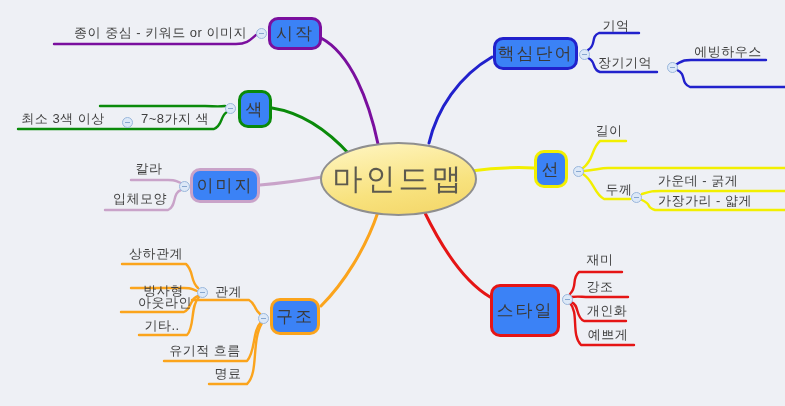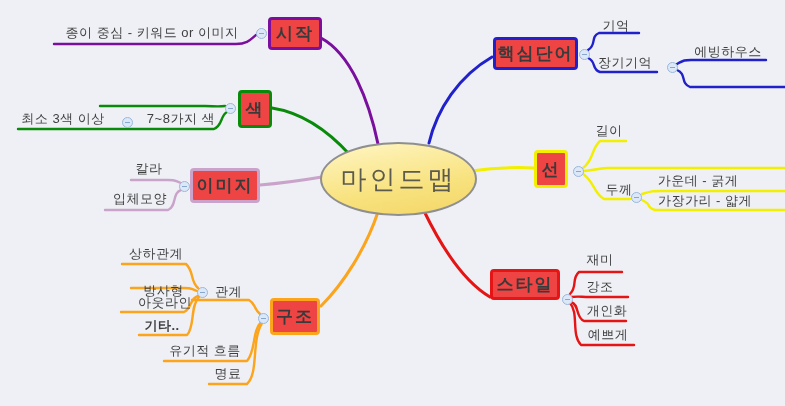--- a/index.html
+++ b/index.html
@@ -8,30 +8,30 @@
     font-family:"Liberation Sans","DejaVu Sans",sans-serif;
   }
   svg.edges{position:absolute;left:0;top:0;}
   svg.edges g{fill:none;stroke-width:2.4;stroke-linecap:round;stroke-linejoin:round;}
   svg.edges path.main{stroke-width:3;}
   .leaf{
     position:absolute;font-size:13px;color:#3f3f3f;text-align:center;
     white-space:nowrap;letter-spacing:.5px;line-height:15px;
   }
   .topic{
-    position:absolute;box-sizing:border-box;background:#ef4444;border:3px solid #888;
-    border-radius:4px;display:flex;align-items:center;justify-content:center;
-    font-size:17px;color:#3a3a3a;letter-spacing:2px;white-space:nowrap;font-weight:bold;
+    position:absolute;box-sizing:border-box;background:#3b82f6;border:3px solid #888;
+    border-radius:10px;display:flex;align-items:center;justify-content:center;
+    font-size:17px;color:#3a3a3a;letter-spacing:2px;white-space:nowrap;
   }
   .central{
     position:absolute;left:320px;top:142px;width:153px;height:70px;
     border:2.5px solid #8f8f8f;border-radius:50%;
     background:linear-gradient(170deg,#fff6c4 0%,#f8e27e 62%,#f3d566 100%);
     display:flex;align-items:center;justify-content:center;
-    font-size:26px;letter-spacing:3px;color:#5d5a4e;
+    font-size:30px;letter-spacing:3px;color:#5d5a4e;
   }
   .fold{
     position:absolute;width:9px;height:9px;border:1px solid #9ab7dc;border-radius:50%;
     background:#dce8f7;
   }
   .fold::after{
     content:"";position:absolute;left:2px;right:2px;top:3.5px;height:1px;background:#87a7cf;
   }
 </style>
 </head>
@@ -89,39 +89,39 @@
   </svg>
 
   <div class="central">마인드맵</div>
 
   <div class="topic" style="left: 268px; top: 17px; width: 54px; height: 33px; border-color: rgb(122, 15, 158);">시작</div>
   <div class="topic" style="left: 493px; top: 37px; width: 85px; height: 33px; border-color: rgb(33, 33, 204);">핵심단어</div>
   <div class="topic" style="left: 238px; top: 90px; width: 34px; height: 38px; border-color: rgb(10, 138, 10);">색</div>
   <div class="topic" style="left: 534px; top: 150px; width: 34px; height: 38px; border-color: rgb(242, 239, 0);">선</div>
   <div class="topic" style="left: 270px; top: 298px; width: 50px; height: 37px; border-color: rgb(251, 164, 28);">구조</div>
   <div class="topic" style="left: 190px; top: 168px; width: 70px; height: 35px; border-color: rgb(201, 163, 201);">이미지</div>
-  <div class="topic" style="left: 490px; top: 269px; width: 70px; height: 31px; border-color: rgb(229, 21, 21);">스타일</div>
+  <div class="topic" style="left: 490px; top: 284px; width: 70px; height: 53px; border-color: rgb(229, 21, 21);">스타일</div>
 
-  <div class="leaf" style="left:57px;top:25px;width:190px;">종이 중심 - 키워드 or 이미지</div>
+  <div class="leaf" style="left:57px;top:25px;width:190px;text-align:right;">종이 중심 - 키워드 or 이미지</div>
   <div class="leaf" style="left:592px;top:18px;width:48px;">기억</div>
   <div class="leaf" style="left:594px;top:55px;width:62px;">장기기억</div>
   <div class="leaf" style="left:688px;top:44px;width:80px;">에빙하우스</div>
   <div class="leaf" style="left:19px;top:111px;width:88px;">최소 3색 이상</div>
-  <div class="leaf" style="left:135px;top:111px;width:80px;text-align:right;">7~8가지 색</div>
+  <div class="leaf" style="left:135px;top:111px;width:80px;">7~8가지 색</div>
   <div class="leaf" style="left:589px;top:123px;width:40px;">길이</div>
   <div class="leaf" style="left:602px;top:182px;width:34px;">두께</div>
   <div class="leaf" style="left:653px;top:173px;width:90px;">가운데 - 굵게</div>
   <div class="leaf" style="left:652px;top:193px;width:106px;">가장가리 - 얇게</div>
   <div class="leaf" style="left:131px;top:161px;width:36px;">칼라</div>
   <div class="leaf" style="left:109px;top:191px;width:62px;">입체모양</div>
   <div class="leaf" style="left:215px;top:284px;width:26px;">관계</div>
   <div class="leaf" style="left:124px;top:246px;width:64px;">상하관계</div>
   <div class="leaf" style="left:139px;top:270px;width:49px;margin-top:13px;">방사형</div>
   <div class="leaf" style="left:124px;top:295px;width:58px;margin-left:12px;">아웃라인</div>
-  <div class="leaf" style="left:139px;top:318px;width:46px;font-weight:bold;">기타..</div>
+  <div class="leaf" style="left:139px;top:318px;width:46px;">기타..</div>
   <div class="leaf" style="left:164px;top:343px;width:82px;">유기적 흐름</div>
   <div class="leaf" style="left:209px;top:366px;width:38px;">명료</div>
   <div class="leaf" style="left:583px;top:252px;width:34px;">재미</div>
   <div class="leaf" style="left:583px;top:279px;width:34px;">강조</div>
   <div class="leaf" style="left:583px;top:303px;width:48px;">개인화</div>
   <div class="leaf" style="left:583px;top:327px;width:50px;">예쁘게</div>
 
   <div class="fold" style="left:256px;top:28px;"></div>
   <div class="fold" style="left:579px;top:49px;"></div>
   <div class="fold" style="left:667px;top:62px;"></div>

